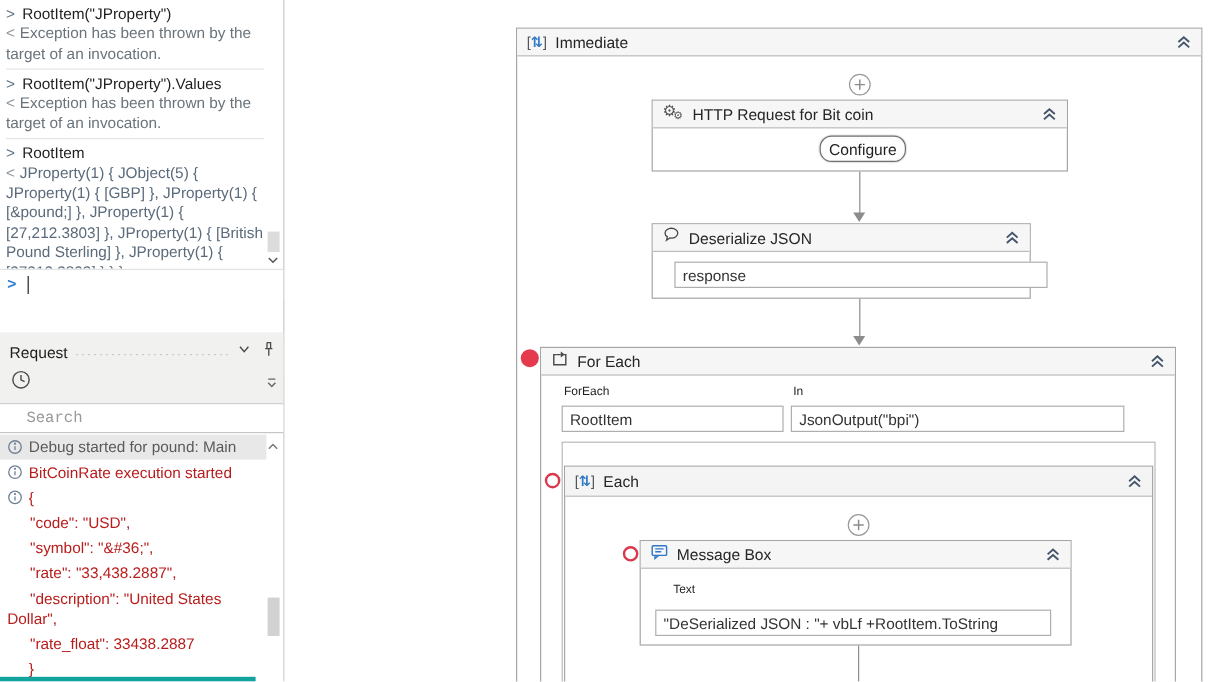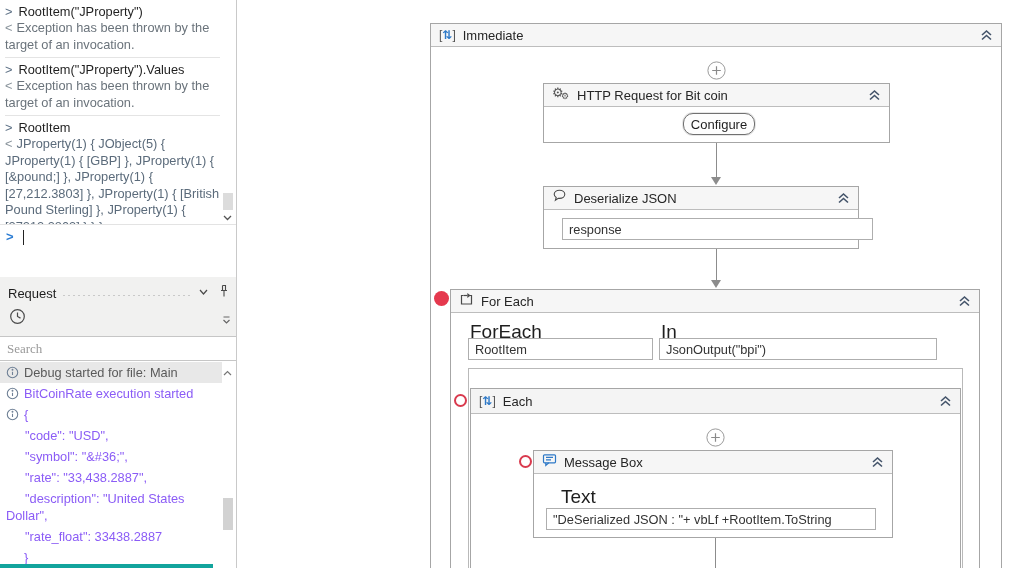--- a/index.html
+++ b/index.html
@@ -36,26 +36,26 @@
   .output-band { position:absolute; left:0; top:0; width:236px; height:59px; background:#f1f1f0; }
   .output-hdr { position:absolute; left:8px; top:7px; width:222px; height:18px; display:flex; align-items:center; }
   .output-title { font-size:13px; color:#1e1e1e; }
   .output-leader { flex:1; margin:3px 7px 0 7px; height:6px;
     background-image:repeating-linear-gradient(90deg,#c9c9c9 0 2px,transparent 2px 5px); background-size:100% 1px;
     background-position:0 3px; background-repeat:no-repeat; }
   .clock-wrap { position:absolute; left:9px; top:31px; }
   .band-overflow { position:absolute; right:4px; top:36px; }
   .search-box { position:absolute; left:0; top:59px; width:236px; height:25px; background:#fff;
     border-top:1px solid #c6c6c6; border-bottom:1px solid #c6c6c6; }
-  .search-box input { width:100%; height:100%; border:none; outline:none; padding:0 7px;
-    font-size:13px; color:#333; font-family:Liberation Serif, serif; }
+  .search-box input { width:100%; height:100%; border:none; outline:none; padding:0 22px;
+    font-size:13px; color:#333; font-family:Liberation Mono, monospace; }
   .search-box input::placeholder { color:#9a9a9a; }
 
   .out-list { position:absolute; left:0; top:85px; width:236px; height:206px; overflow:hidden; }
-  .out-row { position:relative; font-size:12.8px; line-height:17px; color:#8b5cf6; padding:2px 16px 2px 24px; }
+  .out-row { position:relative; font-size:12.8px; line-height:17px; color:#b91c1c; padding:2px 16px 2px 24px; }
   .out-row .row-icon { position:absolute; left:6px; top:4px; }
   .out-row.selected { background:#e8e8e8; color:#5a5a5a; width:222px; }
   .out-row.indent { padding-left:6px; text-indent:19px; }
   .out-row.noicon { padding-left:24px; }
   .list-scroll-chevup { position:absolute; right:2px; top:3px; }
   .list-scroll-thumb { position:absolute; right:3px; top:136px; width:10px; height:32px; background:#d2d2d2; }
   .teal-strip { position:absolute; left:0; top:564px; width:213px; height:4px; background:#12a49d; }
   .box { position:absolute; background:#fff; border:1px solid #a6a6a6; }
   .box-hdr { position:relative; height:23px; background:#f6f6f6; border-bottom:1px solid #bdbdbd;
     display:flex; align-items:center; padding:0 8px; gap:7px; }
@@ -66,21 +66,21 @@
   .gear-ico { position:relative; width:18px; height:16px; color:#555; }
   .gear-ico .g1 { position:absolute; left:0; top:-2px; font-size:13px; }
   .gear-ico .g2 { position:absolute; left:9px; top:4px; font-size:9px; }
   .plus-circle { position:absolute; width:19px; height:19px; cursor:pointer; }
   .vline { position:absolute; width:1px; background:#8c8c8c; }
   .arrowhead { position:absolute; width:0; height:0; border-left:5px solid transparent;
     border-right:5px solid transparent; border-top:8px solid #8c8c8c; }
   .fld { position:absolute; height:22px; border:1px solid #aeaeae; background:#fff; }
   .fld input { width:100%; height:100%; border:none; outline:none; padding:0 6px; font-size:12.8px;
     color:#333; font-family:"Liberation Sans",sans-serif; background:transparent; }
-  .fld-label { position:absolute; font-size:19px; color:#1e1e1e; }
+  .fld-label { position:absolute; font-size:10px; color:#1e1e1e; }
   .btn-configure { position:absolute; left:447px; top:91px; width:72px; height:22px; background:#fdfdfd;
     border:1px solid #707070; box-shadow:0 0 0 1px #e6e6e6; font-size:13px; color:#1e1e1e;
     font-family:"Liberation Sans",sans-serif; cursor:pointer; }
   .bp-filled { position:absolute; width:15px; height:15px; border-radius:50%; background:#e5394e; }
   .bp-hollow { position:absolute; width:13px; height:13px; border-radius:50%; border:2px solid #d93a4e; background:#fff; }
 </style>
 </head>
 <body>
 
 <div class="stage">
@@ -155,21 +155,21 @@
         <input type="text" placeholder="Search" style="">
       </div>
 
       <div class="out-list">
         <div class="out-row selected">
           <span class="row-icon"><svg width="13" height="13" viewBox="0 0 13 13" fill="none" stroke="#6f8096" stroke-width="1.1">
                 <circle cx="6.5" cy="6.5" r="5.2"></circle>
                 <path d="M6.5 5.8 v3.2"></path>
                 <circle cx="6.5" cy="3.7" r="0.4" fill="#6f8096"></circle>
               </svg></span>
-          <span>Debug started for file: Main</span>
+          <span>Debug started for pound: Main</span>
         </div>
         <div class="out-row">
           <span class="row-icon"><svg width="13" height="13" viewBox="0 0 13 13" fill="none" stroke="#6f8096" stroke-width="1.1">
                 <circle cx="6.5" cy="6.5" r="5.2"></circle>
                 <path d="M6.5 5.8 v3.2"></path>
                 <circle cx="6.5" cy="3.7" r="0.4" fill="#6f8096"></circle>
               </svg></span>
           <span>BitCoinRate execution started</span>
         </div>
         <div class="out-row">

